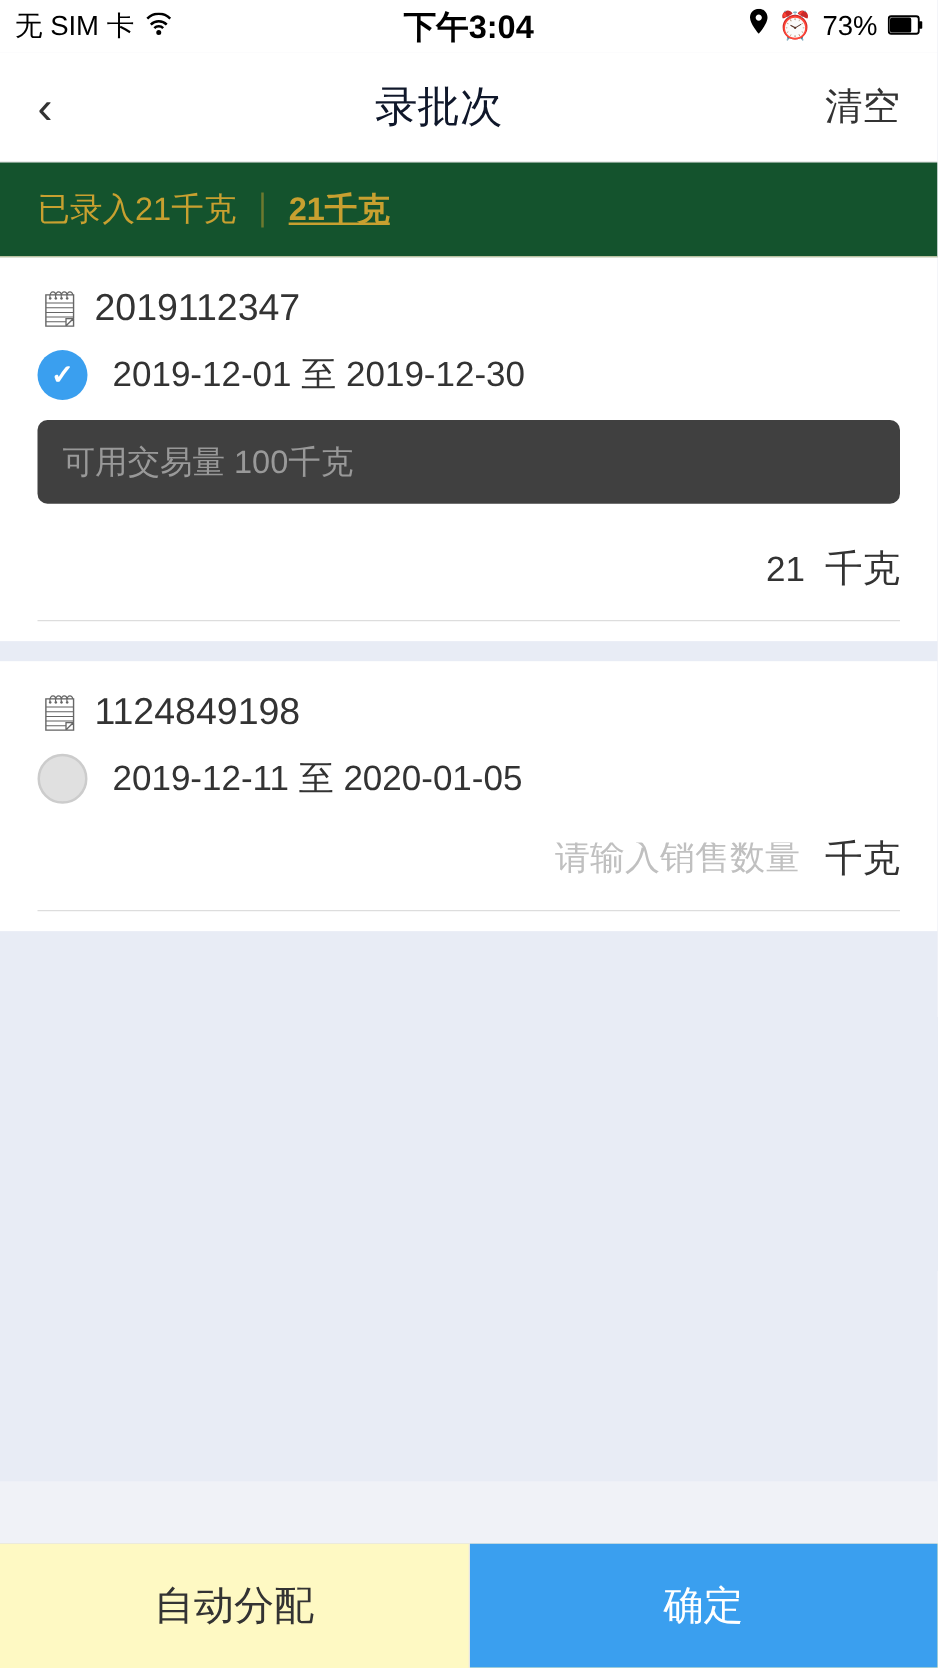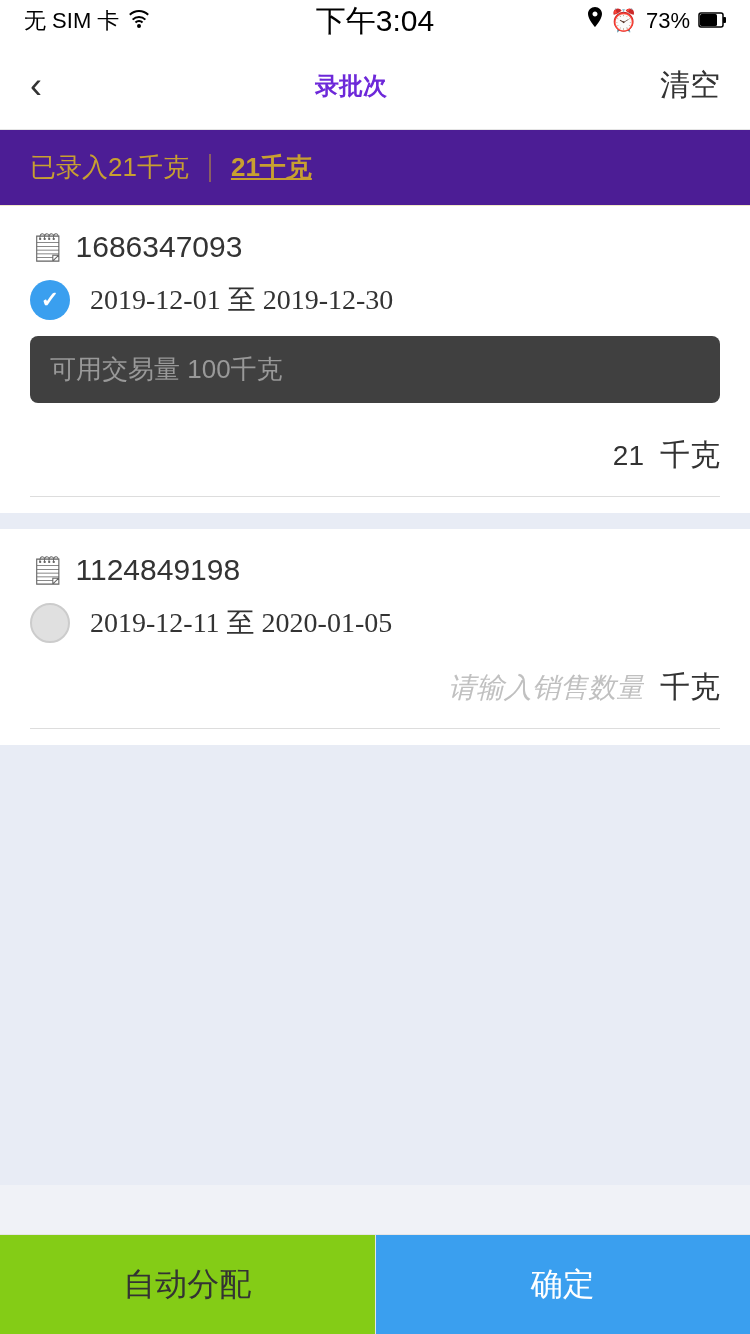--- a/index.html
+++ b/index.html
@@ -14,33 +14,33 @@
     }
 
     
     .status-bar {
       width: 100%;
       height: 42px;
       background: #fff;
       display: flex;
       align-items: center;
       justify-content: space-between;
-      padding: 0 24px;
+      padding: 0 12px;
       font-size: 24px;
       color: #000;
     }
     .status-bar-left {
       display: flex;
       align-items: center;
       gap: 8px;
       font-size: 22px;
     }
     .status-bar-center {
-      font-size: 30px;
-      font-weight: 400;
+      font-size: 26px;
+      font-weight: 700;
       position: absolute;
       left: 50%;
       transform: translateX(-50%);
     }
     .status-bar-right {
       display: flex;
       align-items: center;
       gap: 8px;
       font-size: 22px;
     }
@@ -55,34 +55,34 @@
       justify-content: space-between;
       padding: 0 30px;
       border-bottom: 1px solid #e5e5e5;
     }
     .nav-back {
       font-size: 36px;
       color: #333;
       cursor: pointer;
     }
     .nav-title {
-      font-size: 24px;
-      font-weight: 700;
-      color: #6d28d9;
+      font-size: 34px;
+      font-weight: 400;
+      color: #0f172a;
     }
     .nav-clear {
       font-size: 30px;
       color: #333;
       cursor: pointer;
     }
 
     
     .info-banner {
       width: 100%;
-      background: #4c1d95;
+      background: #14532d;
       padding: 20px 30px;
       display: flex;
       align-items: center;
       gap: 20px;
       border-bottom: 1px solid #f0e8c8;
     }
     .info-label {
       font-size: 26px;
       color: #c8a030;
     }
@@ -142,48 +142,46 @@
       border: 2px solid #ccc;
     }
     .radio-check {
       color: #fff;
       font-size: 22px;
       font-weight: bold;
     }
     .batch-date {
       font-size: 28px;
       color: #333;
-      font-family: Liberation Serif, serif;
     }
     .batch-avail {
       margin: 8px 30px 16px 30px;
       background: #404040;
       border-radius: 8px;
       padding: 16px 20px;
       font-size: 26px;
       color: #999;
     }
 
     
     .input-row {
       display: flex;
       align-items: center;
       justify-content: flex-end;
       padding: 16px 30px 20px 30px;
       gap: 16px;
     }
     .qty-input {
-      text-align: right;
-      font-size: 28px;
+      text-align: left;
+      font-size: 24px;
       color: #333;
       border: none;
       outline: none;
       background: transparent;
       width: 200px;
-      font-style: italic;
     }
     .qty-input::placeholder {
       color: #c0c0c0;
       font-size: 28px;
     }
     .qty-value {
       font-size: 28px;
       color: #333;
       font-weight: 500;
     }
@@ -204,21 +202,21 @@
     }
 
     
     .footer {
       position: fixed;
       bottom: 0;
       left: 0;
       width: 750px;
       height: 100px;
       display: flex;
-      background: #84cc16;
+      background: #fef9c3;
       border-top: 1px solid #e5e5e5;
     }
     .footer-auto {
       flex: 1;
       display: flex;
       align-items: center;
       justify-content: center;
       font-size: 32px;
       color: #333;
       cursor: pointer;
@@ -280,21 +278,21 @@
   <span class="info-label">已录入21千克</span>
   <div class="info-divider"></div>
   <span class="info-value">21千克</span>
 </div>
 
 <div class="content-area">
 
   <div class="batch-card">
     <div class="batch-header">
       <span class="batch-icon">🗒</span>
-      <span class="batch-id">1686347093</span>
+      <span class="batch-id">2019112347</span>
     </div>
     <div class="batch-row">
       <div class="radio-circle checked">
         <span class="radio-check">✓</span>
       </div>
       <span class="batch-date">2019-12-01 至 2019-12-30</span>
     </div>
     <div class="batch-avail">可用交易量 100千克</div>
     <div class="input-row">
       <span class="qty-value">21</span>

